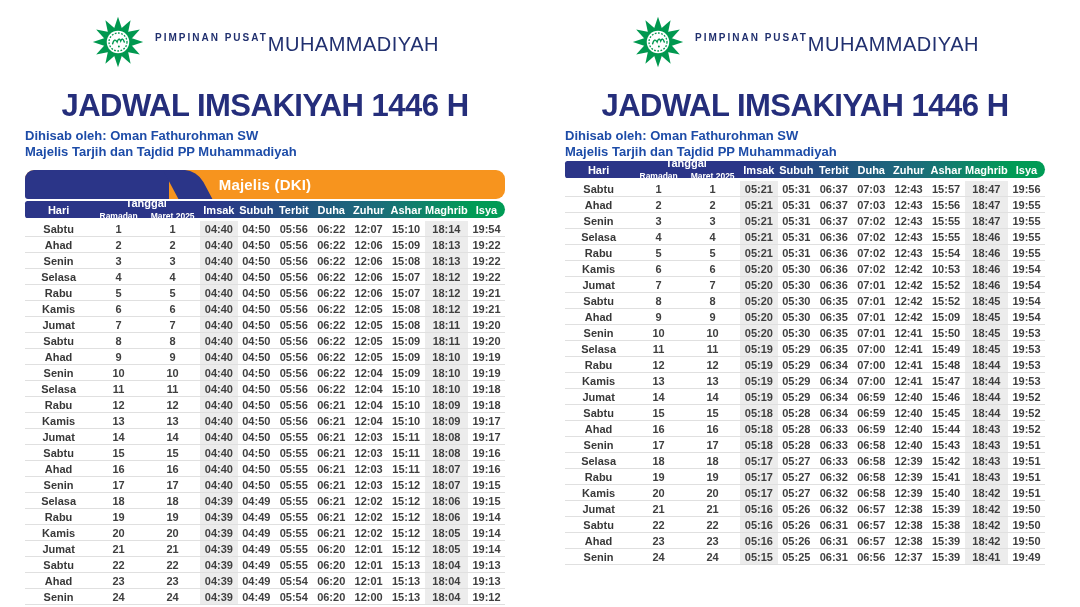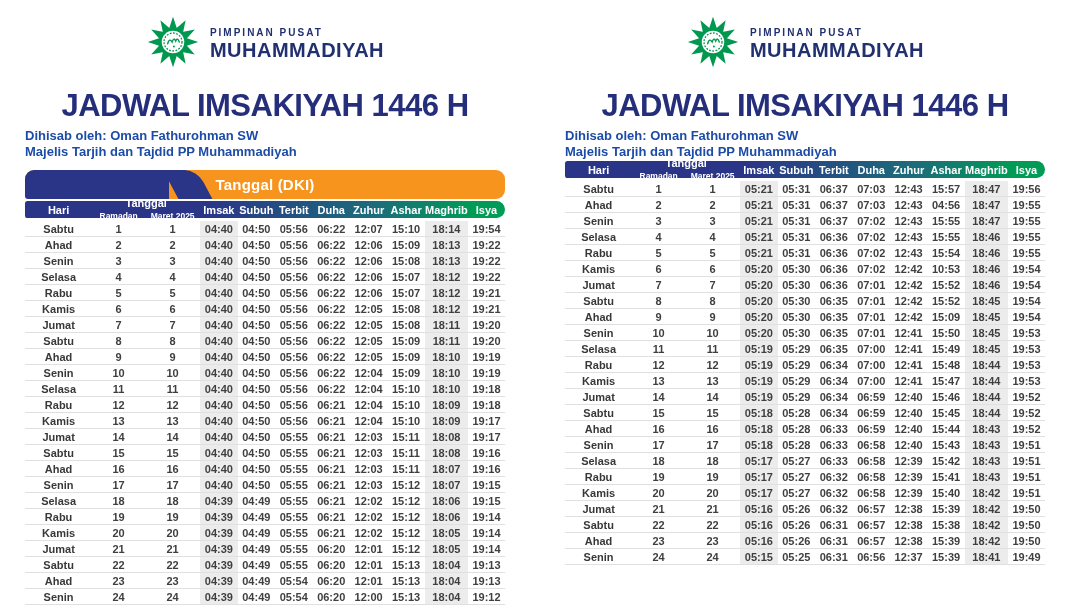--- a/index.html
+++ b/index.html
@@ -5,23 +5,23 @@
   html,body{margin:0;padding:0;}
   body{
     width:1080px;height:607px;overflow:hidden;background:#fff;
     font-family:"Liberation Sans",sans-serif;
   }
   .page{display:flex;gap:60px;padding:13px 25px 0;}
   .panel{width:480px;flex:0 0 480px;}
 
   
   .brand{display:flex;justify-content:center;align-items:center;gap:10px;height:62px;}
-  .brand-text{display:flex;flex-direction:column;justify-content:flex-start;}
+  .brand-text{display:flex;justify-content:flex-start;}
   .brand-line1{font-size:10px;font-weight:700;letter-spacing:2px;color:#21306f;}
-  .brand-line2{font-size:20px;font-weight:700;letter-spacing:.5px;color:#21306f;margin-top:1px;}
+  .brand-line2{font-size:20px;font-weight:400;letter-spacing:.5px;color:#21306f;margin-top:1px;}
 
   .title{text-align:center;font-size:31px;font-weight:800;color:#252e7b;letter-spacing:-.5px;margin-top:13px;}
   .subtitle{text-align:left;font-size:13px;font-weight:700;color:#1d4ca8;line-height:1.2;}
   .subtitle.first{margin-top:4px;}
 
   
   .loc-bar{position:relative;height:29px;margin-top:11px;}
   .loc-orange{position:absolute;inset:0;background:#f7941e;border-radius:9px;}
   .loc-blue{position:absolute;left:0;top:0;bottom:0;width:30%;background:#2b3588;border-radius:9px 0 0 3px;}
   .loc-blue::after{content:"";position:absolute;left:96%;top:0;width:34px;height:100%;
@@ -90,21 +90,21 @@
       </span>
     </div>
 
     <div class="title">JADWAL IMSAKIYAH 1446 H</div>
     <div class="subtitle first">Dihisab oleh: Oman Fathurohman SW</div>
     <div class="subtitle">Majelis Tarjih dan Tajdid PP Muhammadiyah</div>
 
     <div class="loc-bar">
       <div class="loc-orange"></div>
       <div class="loc-blue"></div>
-      <div class="loc-label">Tanggal (DKI)</div>
+      <div class="loc-label">Majelis (DKI)</div>
     </div>
 
     <div class="col-header">
       <div class="ch-cell ch-hari">Hari</div>
       <div class="ch-tanggal">
         <span class="ch-tanggal-label">Tanggal</span>
         <span class="ch-tanggal-line"></span>
         <span class="ch-tanggal-sub">
           <span class="ch-sub1">Ramadan</span>
           <span class="ch-sub2">Maret 2025</span>
@@ -539,21 +539,21 @@
             </tr>
             <tr>
               <td class="day">Ahad</td>
               <td>2</td>
               <td>2</td>
               <td>05:21</td>
               <td>05:31</td>
               <td>06:37</td>
               <td>07:03</td>
               <td>12:43</td>
-              <td>04:56</td>
+              <td>15:56</td>
               <td>18:47</td>
               <td>19:55</td>
             </tr>
             <tr>
               <td class="day">Senin</td>
               <td>3</td>
               <td>3</td>
               <td>05:21</td>
               <td>05:31</td>
               <td>06:37</td>

